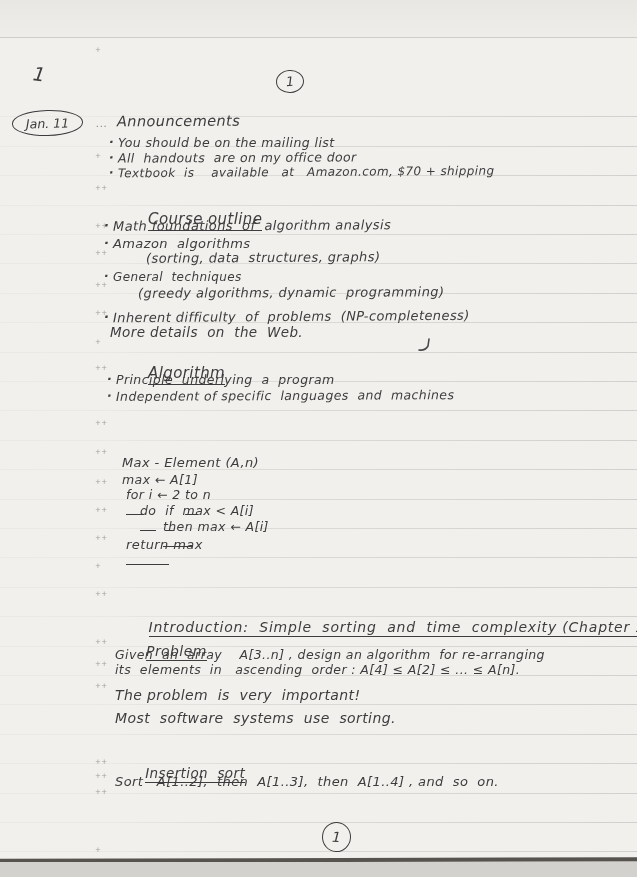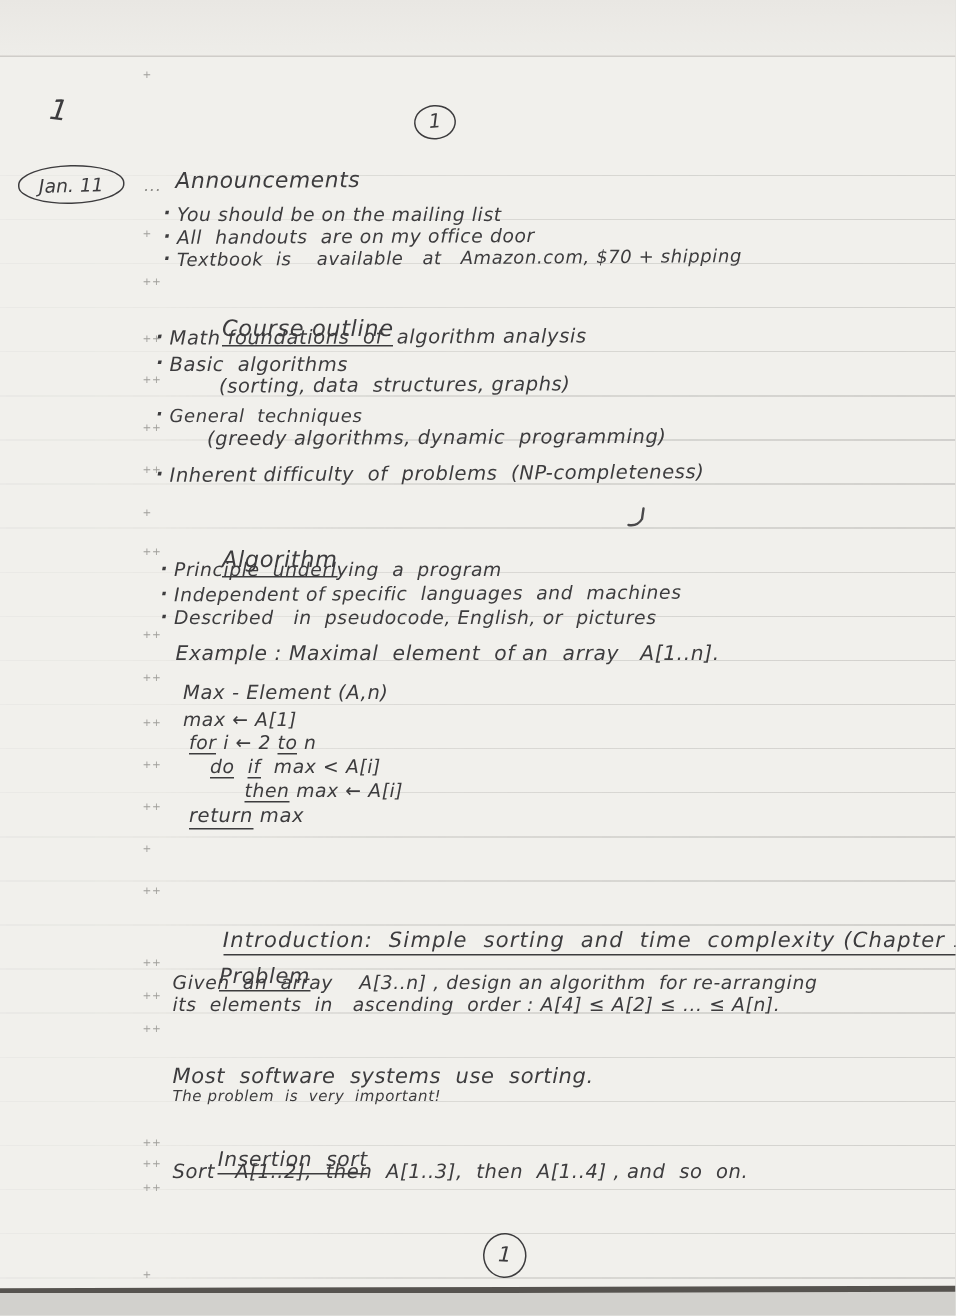--- a/index.html
+++ b/index.html
@@ -40,21 +40,21 @@
       rgba(0,0,0,0.15) 0px, rgba(0,0,0,0.2) 110px,
       rgba(0,0,0,0.55) 260px, rgba(0,0,0,0.8) 630px);
   }
   .hw{
     position:absolute;color:var(--ink,#3d3c3e);
     font-style:italic;letter-spacing:0.4px;white-space:pre;
     line-height:1.15;
   }
   .h{font-weight:normal;}
   .u{border-bottom:1.3px solid var(--ink,#3d3c3e);padding-bottom:1px;display:inline-block;}
-  .ku{border-bottom:1.2px solid var(--ink,#3d3c3e);padding-bottom:0px;}
+  .ku{border-bottom:1.2px solid var(--ink,#3d3c3e);padding-bottom:12px;}
   .bullet::before{
     content:"\00B7";
     position:absolute;left:-9px;top:-1px;
     font-weight:bold;
   }
   .badge{
     position:absolute;border:1.6px solid var(--ink,#3d3c3e);
     border-radius:50%;
     display:flex;align-items:center;justify-content:center;
     color:var(--ink,#3d3c3e);font-style:italic;
@@ -122,56 +122,55 @@
 
     <div class="hw h" style="left:117px;top:113px;font-size:14.5px;transform:rotate(-0.3deg)">Announcements</div>
     <div class="hw bullet" style="left:118px;top:136px;font-size:12.5px">You should be on the mailing list</div>
     <div class="hw bullet" style="left:118px;top:151px;font-size:12.5px;transform:rotate(-0.3deg)">All  handouts  are on my office door</div>
     <div class="hw bullet" style="left:118px;top:166px;font-size:12px;transform:rotate(-0.4deg)">Textbook  is    available   at   Amazon.com, $70 + shipping</div>
 
     <div class="hw h" style="left:117px;top:194px;font-size:15px">
       <span class="u">Course outline</span>
     </div>
     <div class="hw bullet" style="left:113px;top:219px;font-size:13px;transform:rotate(-0.3deg)">Math foundations  of  algorithm analysis</div>
-    <div class="hw bullet" style="left:113px;top:237px;font-size:13px">Basic  algorithms</div>
+    <div class="hw bullet" style="left:113px;top:237px;font-size:13px">Amazon  algorithms</div>
     <div class="hw" style="left:146px;top:251px;font-size:13px;transform:rotate(-0.4deg)">(sorting, data  structures, graphs)</div>
     <div class="hw bullet" style="left:113px;top:271px;font-size:12px">General  techniques</div>
     <div class="hw" style="left:138px;top:286px;font-size:13px;transform:rotate(-0.3deg)">(greedy algorithms, dynamic  programming)</div>
     <div class="hw bullet" style="left:113px;top:310px;font-size:13px;transform:rotate(-0.4deg)">Inherent difficulty  of  problems  (NP-completeness)</div>
+    <div class="hw" style="left:110px;top:325px;font-size:13.5px">More details  on  the  Web.</div>
 
     <svg class="stray" style="left:415px;top:336px" width="24" height="20" viewBox="0 0 24 20">
       <path d="M4 14 Q10 15 13 10 L14 3" fill="none" stroke="#4a494b" stroke-width="1.6" stroke-linecap="round"></path>
     </svg>
 
     <div class="hw h" style="left:117px;top:348px;font-size:15px">
       <span class="u">Algorithm</span>
     </div>
     <div class="hw bullet" style="left:116px;top:373px;font-size:12.5px">Principle  underlying  a  program</div>
     <div class="hw bullet" style="left:116px;top:389px;font-size:12.5px;transform:rotate(-0.3deg)">Independent of specific  languages  and  machines</div>
-    <div class="hw bullet" style="left:116px;top:405px;font-size:12.5px">Described   in  pseudocode, English, or  pictures</div>
 
-    <div class="hw" style="left:117px;top:429px;font-size:13.5px">Example : Maximal  element  of an  array   A[1..n].</div>
 
     <div class="hw" style="left:122px;top:456px;font-size:13px">Max - Element (A,n)</div>
     <div class="hw" style="left:122px;top:473px;font-size:12.5px">max ← A[1]</div>
     <div class="hw" style="left:126px;top:488px;font-size:12.5px"><span class="ku">for</span><span> i ← 2 </span><span class="ku">to</span><span> n</span></div>
     <div class="hw" style="left:140px;top:504px;font-size:12.5px"><span class="ku">do</span><span>  </span><span class="ku">if</span><span>  max &lt; A[i]</span></div>
     <div class="hw" style="left:163px;top:520px;font-size:12.5px"><span class="ku">then</span><span> max ← A[i]</span></div>
     <div class="hw" style="left:126px;top:538px;font-size:13px"><span class="ku">return</span><span> max</span></div>
 
 
     <div class="hw h" style="left:117px;top:603px;font-size:14px;letter-spacing:0.8px">
       <span class="u">Introduction:  Simple  sorting  and  time  complexity (Chapter 1)</span>
     </div>
     <div class="hw h" style="left:117px;top:627px;font-size:14px">
       <span class="u">Problem</span>
     </div>
     <div class="hw" style="left:115px;top:648px;font-size:12.5px">Given  an  array    A[3..n] , design an algorithm  for re-arranging</div>
     <div class="hw" style="left:115px;top:663px;font-size:12.5px">its  elements  in   ascending  order : A[4] ≤ A[2] ≤ ... ≤ A[n].</div>
-    <div class="hw" style="left:115px;top:726px;font-size:10px">The problem  is  very  important!</div>
+    <div class="hw" style="left:115px;top:687px;font-size:14px">The problem  is  very  important!</div>
     <div class="hw h" style="left:117px;top:750px;font-size:13.5px">
       <span class="u">Insertion  sort</span>
     </div>
 
     <div class="hw" style="left:115px;top:710px;font-size:14px">Most  software  systems  use  sorting.</div>
     <div class="hw" style="left:115px;top:775px;font-size:13px">Sort   A[1..2],  then  A[1..3],  then  A[1..4] , and  so  on.</div>
 
     <div class="badge" style="left:322px;top:822px;width:27px;height:28px;font-size:14px;transform:rotate(3deg)">
       <span>1</span>
     </div>

